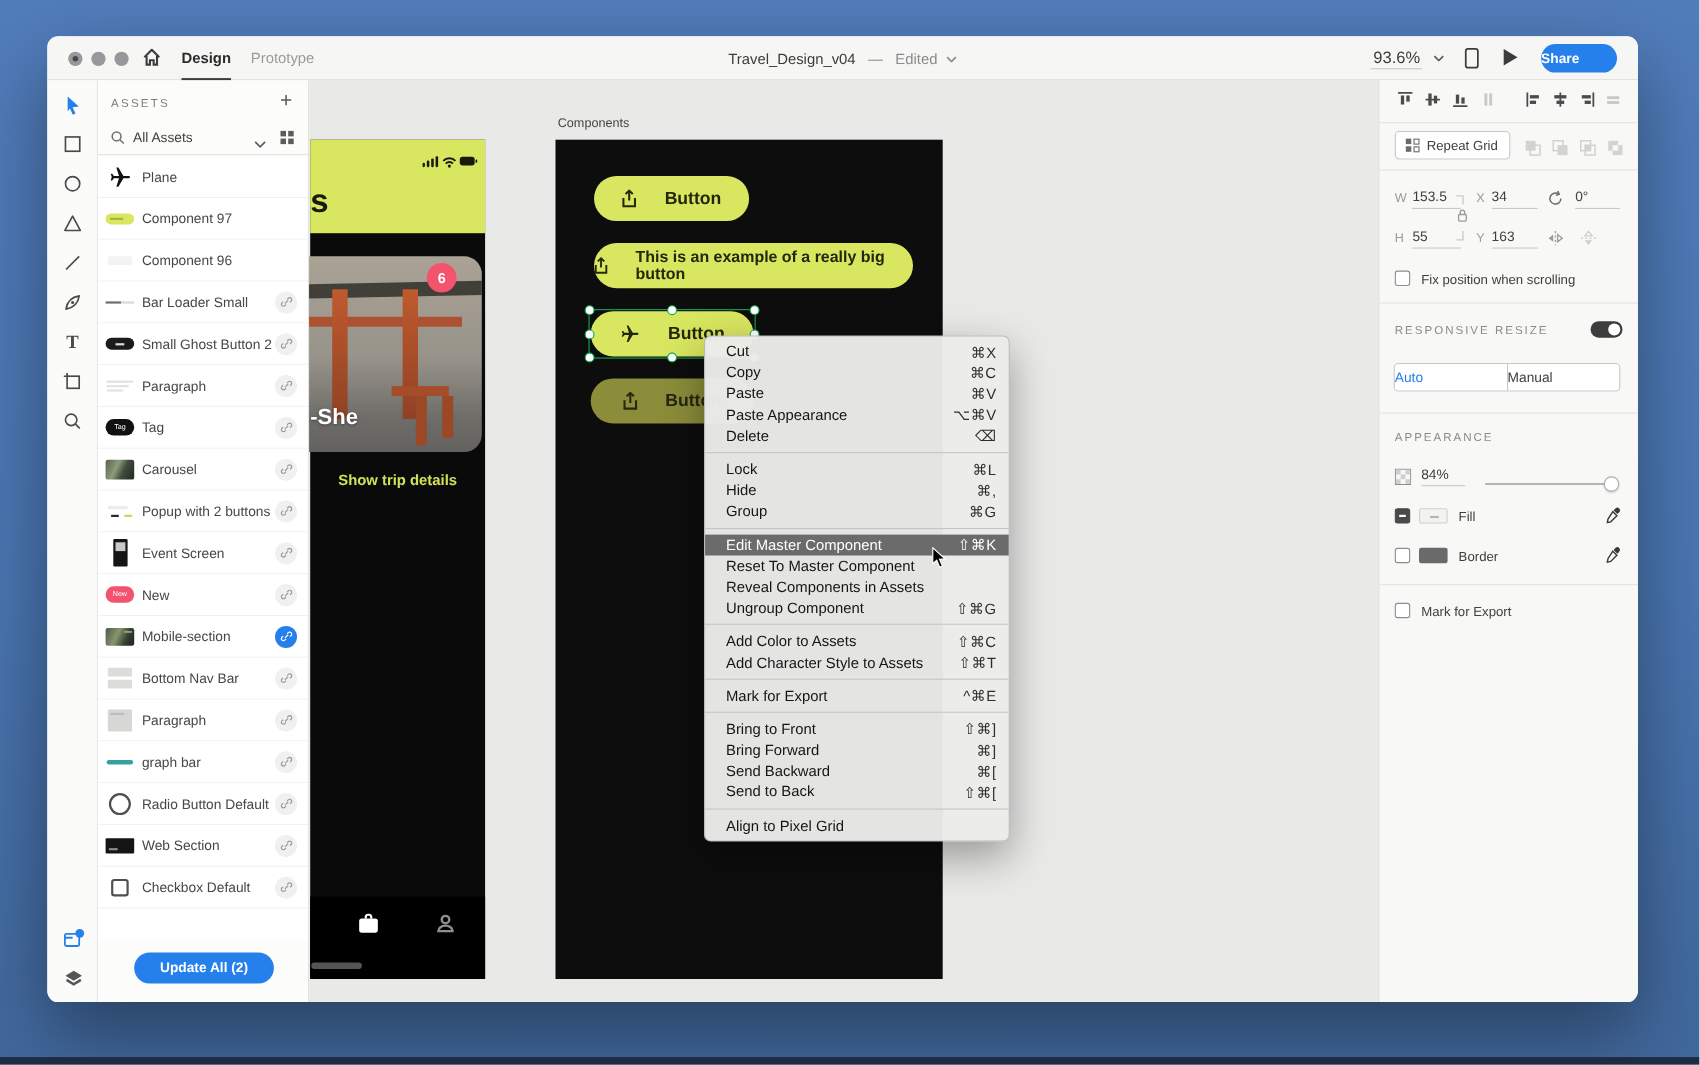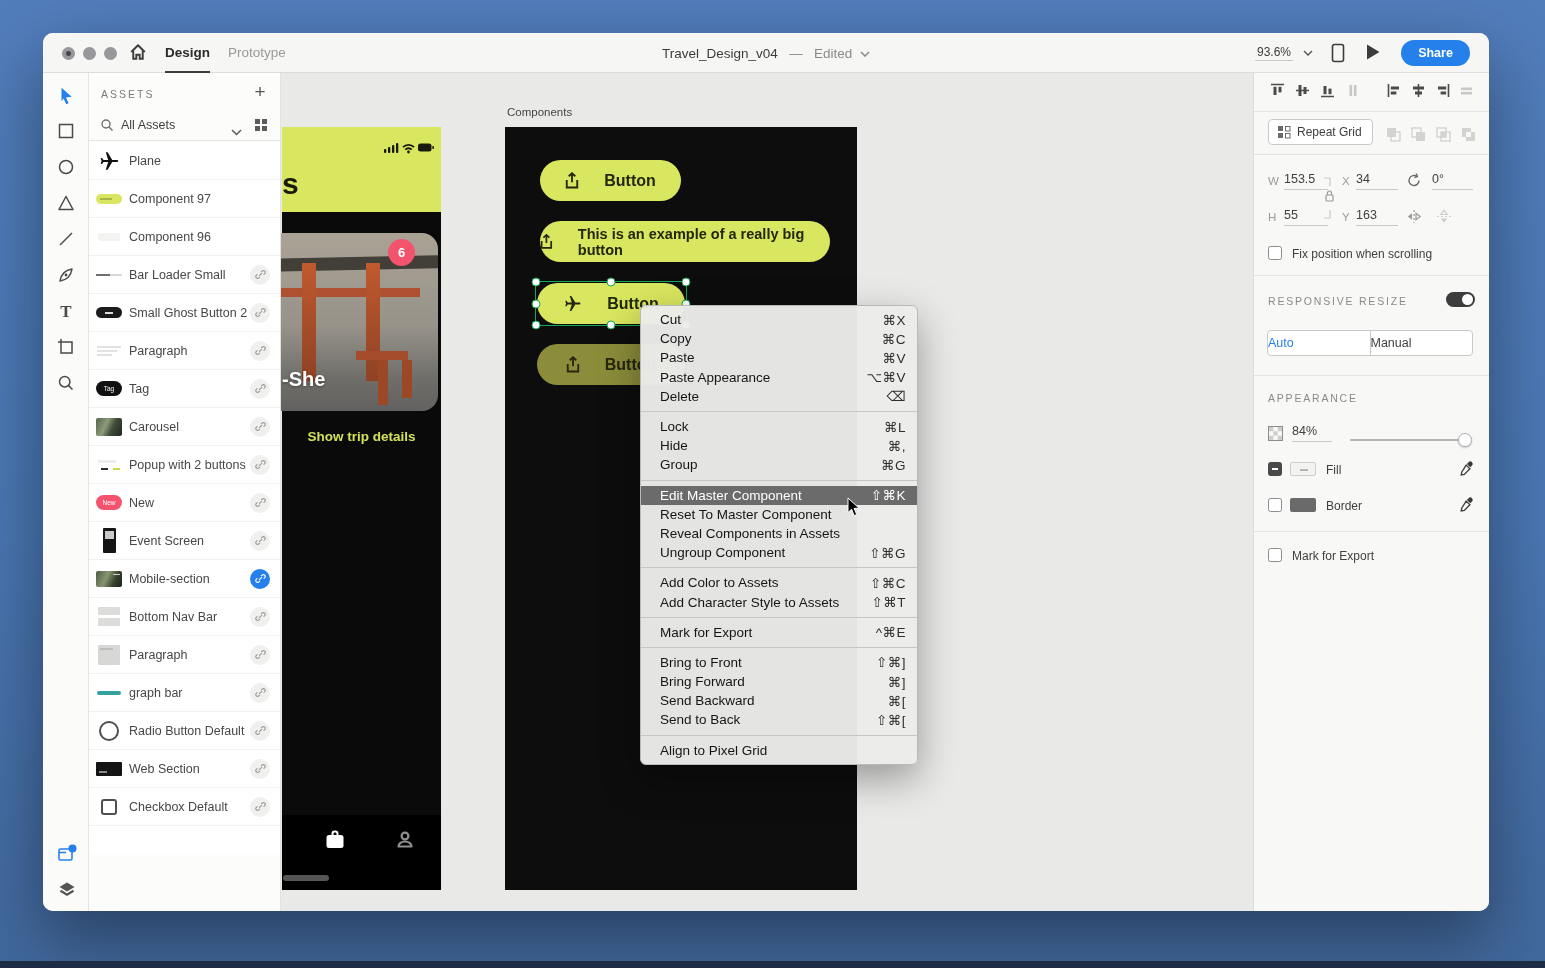--- a/index.html
+++ b/index.html
@@ -15,24 +15,24 @@
   .light.first::after{content:"";position:absolute;left:4px;top:4px;width:5px;height:5px;border-radius:50%;background:#46464b}
   .home{position:absolute;left:86px;top:11px}
   .tab{position:absolute;top:0;height:40px;line-height:40px;font-size:13.5px;color:#9a9a9a;cursor:default}
   .tab.design{left:122px;color:#2b2b2b;font-weight:bold}
   .tab.design::after{content:"";position:absolute;left:0;right:0;bottom:0;height:2px;background:#3c3c3c}
   .tab.proto{left:185px}
   .doc-title{position:absolute;left:0;right:0;top:0;height:40px;line-height:40px;text-align:center;font-size:13.5px;color:#3c3c3c;pointer-events:none}
   .doc-title .dim{color:#8a8a8a}
   .doc-title .chev{display:inline-block;margin-left:4px;vertical-align:1px}
   .zoomctl{position:absolute;right:176px;top:0;height:40px;display:flex;align-items:center;gap:10px}
-  .zoomctl .zv{font-size:12px;color:#3c3c3c;border-bottom:1px solid #c9c9c9;padding:0 2px 1px}
+  .zoomctl .zv{font-size:15px;color:#3c3c3c;border-bottom:1px solid #c9c9c9;padding:0 2px 1px}
   .tb-icon{position:absolute;top:10px}
   .phoneic{right:144px}.playic{right:108px}
-  .share-btn{position:absolute;right:19px;top:7px;width:69px;height:26px;border-radius:13px;background:#2680eb;color:#fff;font-size:12.5px;font-weight:bold;text-align:center;line-height:26px}
+  .share-btn{position:absolute;right:19px;top:7px;width:69px;height:26px;border-radius:13px;background:#2680eb;color:#fff;font-size:12.5px;font-weight:bold;text-align:left;line-height:26px}
 
   
   .rail{position:absolute;left:0;top:40px;bottom:0;width:46px;background:#fbfbfa;border-right:1px solid #e5e5e4}
   .rtool{position:absolute;left:13px;width:20px;height:20px}
 
   
   .assets{position:absolute;left:46px;top:40px;bottom:0;width:192px;background:#fcfcfb;border-right:1px solid #e2e2e1}
   .as-head{position:absolute;left:12px;top:15px;font-size:10.5px;letter-spacing:2px;color:#7b7b7b}
   .as-plus{position:absolute;right:10px;top:8px;font-size:19px;color:#5a5a5a;width:20px;text-align:center}
   .as-search{position:absolute;left:0;right:0;top:38px;height:30px;border-bottom:1px solid #e4e4e3}
@@ -382,36 +382,36 @@
         <span class="alink">
               <svg width="11" height="11" viewBox="0 0 14 14">
                 <path d="M5.2 8.8 L8.8 5.2" stroke="#9a9a9a" stroke-width="1.4"></path>
                 <path d="M6.3 10 l-1.3 1.3 a2.3 2.3 0 0 1 -3.3 -3.3 L3 6.7" fill="none" stroke="#9a9a9a" stroke-width="1.4"></path>
                 <path d="M7.7 4 l1.3 -1.3 a2.3 2.3 0 0 1 3.3 3.3 L11 7.3" fill="none" stroke="#9a9a9a" stroke-width="1.4"></path>
               </svg>
             </span>
       </div>
       <div class="arow">
         <span class="thumb">
+              <span class="t-darktall"></span>
+            </span>
+        <span class="albl">Event Screen</span>
+        <span class="alink">
+              <svg width="11" height="11" viewBox="0 0 14 14">
+                <path d="M5.2 8.8 L8.8 5.2" stroke="#9a9a9a" stroke-width="1.4"></path>
+                <path d="M6.3 10 l-1.3 1.3 a2.3 2.3 0 0 1 -3.3 -3.3 L3 6.7" fill="none" stroke="#9a9a9a" stroke-width="1.4"></path>
+                <path d="M7.7 4 l1.3 -1.3 a2.3 2.3 0 0 1 3.3 3.3 L11 7.3" fill="none" stroke="#9a9a9a" stroke-width="1.4"></path>
+              </svg>
+            </span>
+      </div>
+      <div class="arow">
+        <span class="thumb">
               <span class="t-new">New</span>
             </span>
         <span class="albl">New</span>
-        <span class="alink">
-              <svg width="11" height="11" viewBox="0 0 14 14">
-                <path d="M5.2 8.8 L8.8 5.2" stroke="#9a9a9a" stroke-width="1.4"></path>
-                <path d="M6.3 10 l-1.3 1.3 a2.3 2.3 0 0 1 -3.3 -3.3 L3 6.7" fill="none" stroke="#9a9a9a" stroke-width="1.4"></path>
-                <path d="M7.7 4 l1.3 -1.3 a2.3 2.3 0 0 1 3.3 3.3 L11 7.3" fill="none" stroke="#9a9a9a" stroke-width="1.4"></path>
-              </svg>
-            </span>
-      </div>
-      <div class="arow">
-        <span class="thumb">
-              <span class="t-darktall"></span>
-            </span>
-        <span class="albl">Event Screen</span>
         <span class="alink">
               <svg width="11" height="11" viewBox="0 0 14 14">
                 <path d="M5.2 8.8 L8.8 5.2" stroke="#9a9a9a" stroke-width="1.4"></path>
                 <path d="M6.3 10 l-1.3 1.3 a2.3 2.3 0 0 1 -3.3 -3.3 L3 6.7" fill="none" stroke="#9a9a9a" stroke-width="1.4"></path>
                 <path d="M7.7 4 l1.3 -1.3 a2.3 2.3 0 0 1 3.3 3.3 L11 7.3" fill="none" stroke="#9a9a9a" stroke-width="1.4"></path>
               </svg>
             </span>
       </div>
       <div class="arow">
         <span class="thumb">
@@ -500,20 +500,23 @@
             </span>
         <span class="albl">Checkbox Default</span>
         <span class="alink">
               <svg width="11" height="11" viewBox="0 0 14 14">
                 <path d="M5.2 8.8 L8.8 5.2" stroke="#9a9a9a" stroke-width="1.4"></path>
                 <path d="M6.3 10 l-1.3 1.3 a2.3 2.3 0 0 1 -3.3 -3.3 L3 6.7" fill="none" stroke="#9a9a9a" stroke-width="1.4"></path>
                 <path d="M7.7 4 l1.3 -1.3 a2.3 2.3 0 0 1 3.3 3.3 L11 7.3" fill="none" stroke="#9a9a9a" stroke-width="1.4"></path>
               </svg>
             </span>
       </div>
+    </div>
+    <div class="update-wrap">
+      <div class="update-btn">Update All (2)</div>
     </div>
   </div>
 
   <div class="canvas">
 
     <div class="artboard ab-phone">
       <div class="ph-header">
         <span class="ph-status">
           <svg width="50" height="13" viewBox="0 0 50 13">
             <g>

